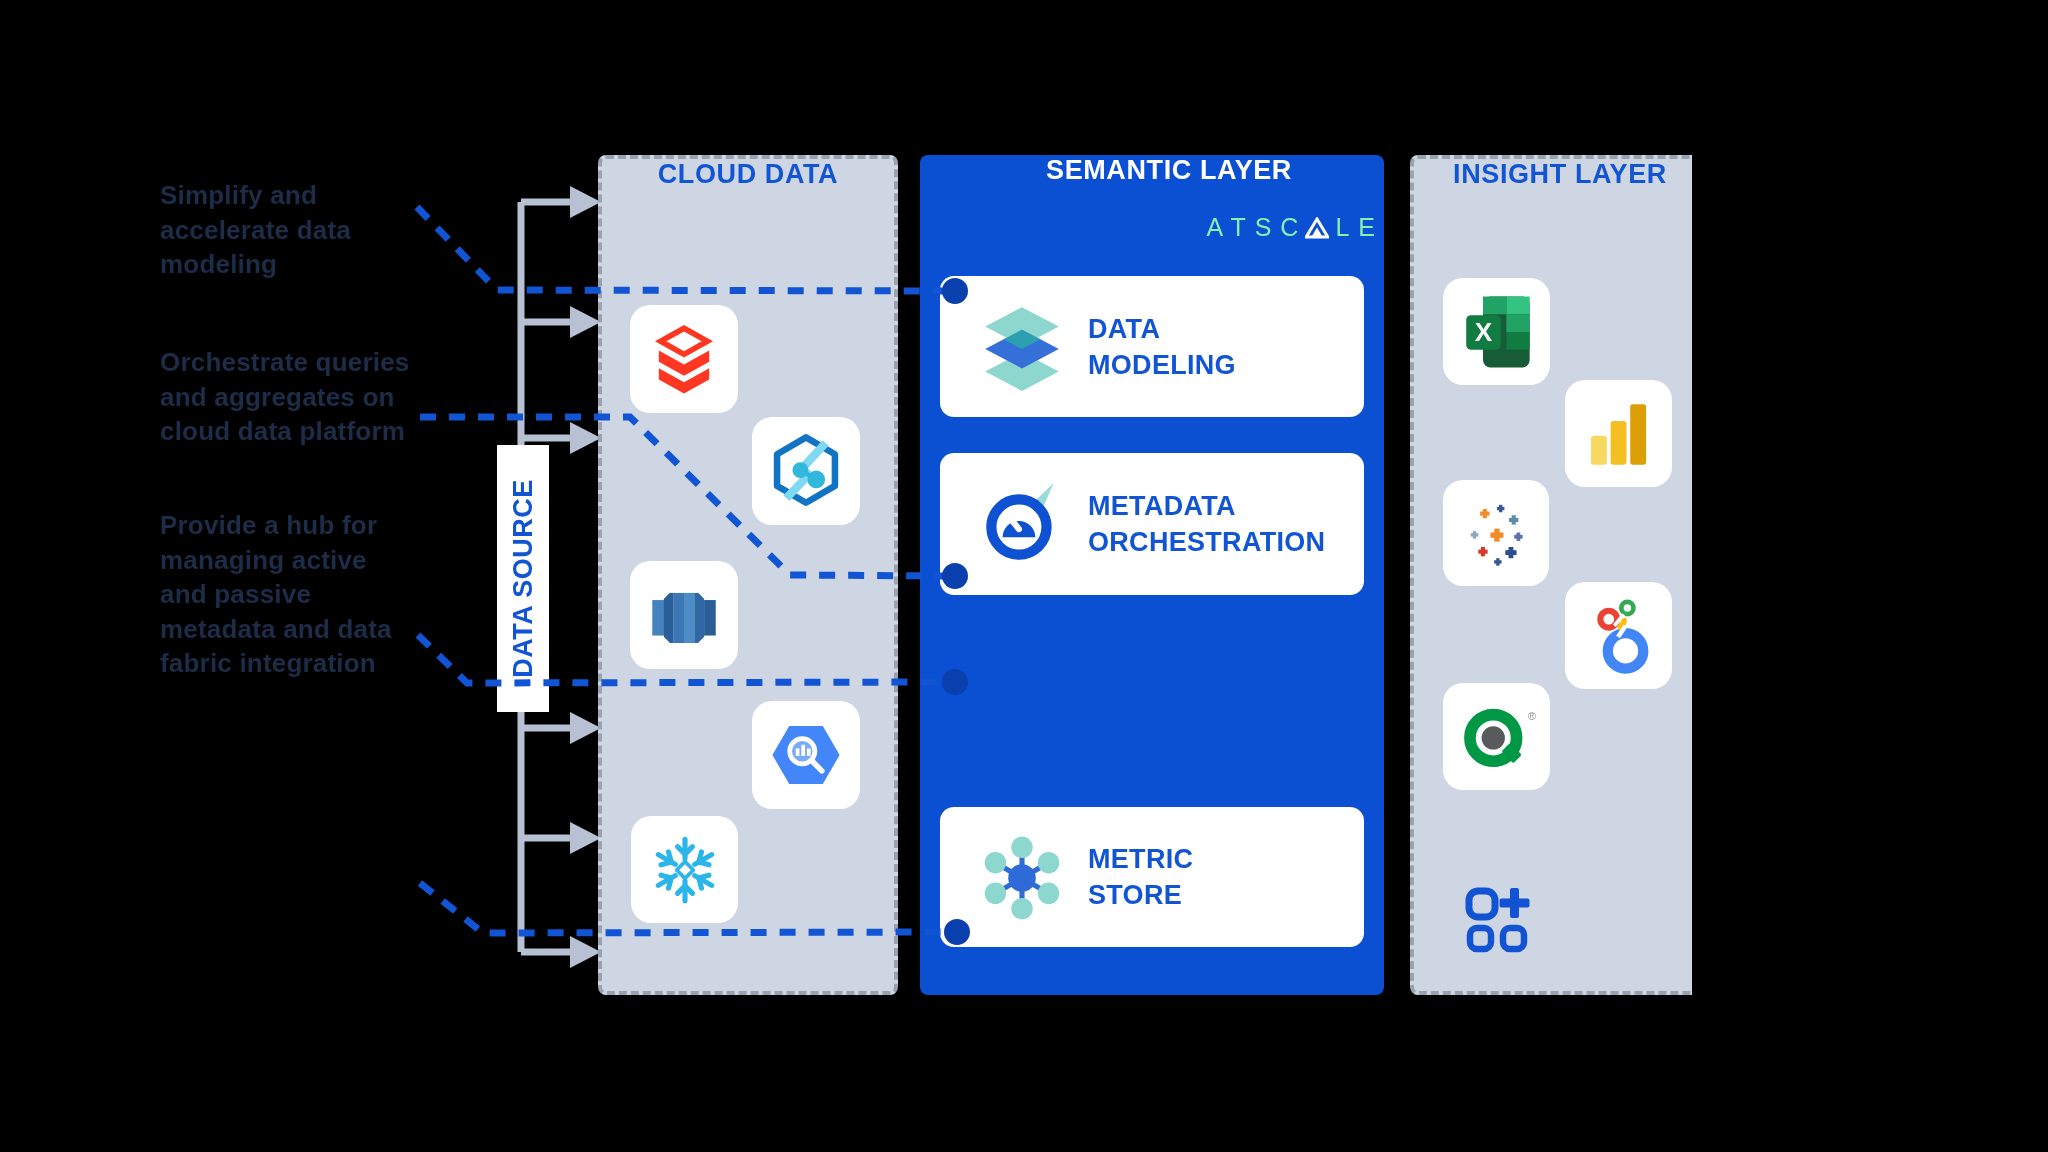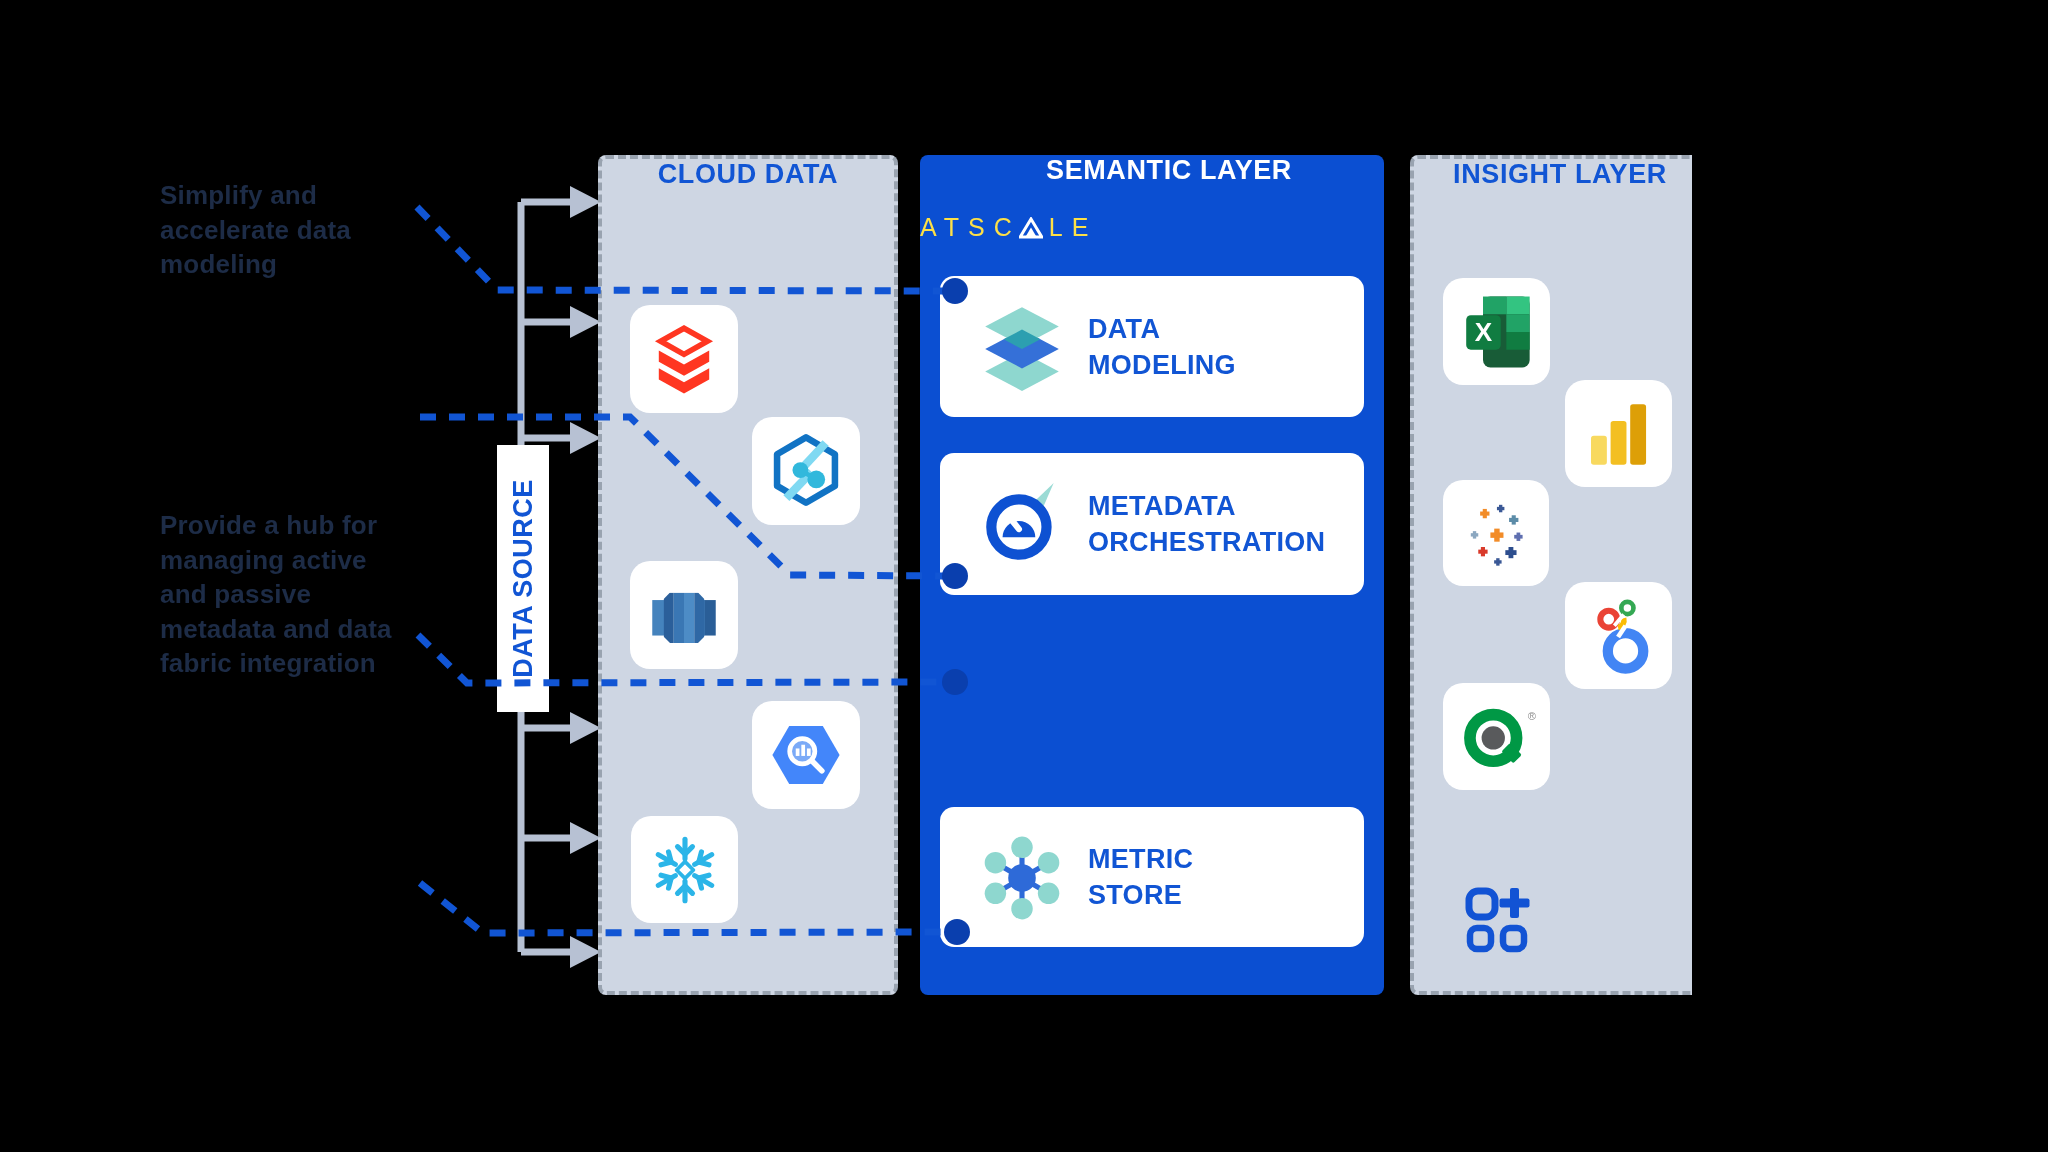--- a/index.html
+++ b/index.html
@@ -12,21 +12,21 @@
         font-weight:700;white-space:pre-line;letter-spacing:.2px;}
   
   .col-light{position:absolute;top:155px;width:300px;height:840px;background:#ced6e3;
              border:4px dashed #99a3b0;border-radius:8px;box-sizing:border-box;}
   .col-blue{position:absolute;top:155px;left:920px;width:464px;height:840px;background:#0b4fd2;
             border-radius:8px;}
   .col-title{position:absolute;top:0;left:0;width:100%;text-align:center;font-size:27px;
              font-weight:700;letter-spacing:.6px;color:#1155d4;}
   .col-title.white{color:#fff;padding-left:17px;}
   .brand{position:absolute;top:58px;left:0;width:100%;display:flex;align-items:center;
-         justify-content:flex-start;color:#fde047;font-size:25px;font-weight:400;letter-spacing:9px;}
+         justify-content:flex-end;color:#86efac;font-size:25px;font-weight:400;letter-spacing:9px;}
   .brand .tri{margin:0 6px 0 -2px;}
   
   .tile{position:absolute;background:#fff;border-radius:20px;display:flex;align-items:center;
         justify-content:center;}
   
   .card{position:absolute;left:940px;width:424px;background:#fff;border-radius:14px;}
   .card .cicon{position:absolute;left:36px;top:50%;transform:translateY(-50%);}
   .card .ctext{position:absolute;left:148px;top:50%;transform:translateY(-50%);
                font-size:27px;font-weight:700;color:#1155d4;line-height:36px;letter-spacing:.3px;}
   
@@ -68,20 +68,23 @@
       <polygon points="1741,416 1709,432 1741,448"></polygon>
         <polygon points="1741,702 1709,718 1741,734"></polygon>
       <polygon points="1741,816 1709,832 1741,848"></polygon>
         <polygon points="1741,934 1709,950 1741,966"></polygon>
     </g>
   </svg>
 
   <div class="note" style="top:178px">Simplify and
 accelerate data
 modeling</div>
+  <div class="note" style="top:345px">Orchestrate queries
+and aggregates on
+cloud data platform</div>
   <div class="note" style="top:508px">Provide a hub for
 managing active
 and passive
 metadata and data
 fabric integration</div>
 
   <div class="col-light" style="left:598px">
     <div class="col-title">CLOUD DATA</div>
   </div>
 

